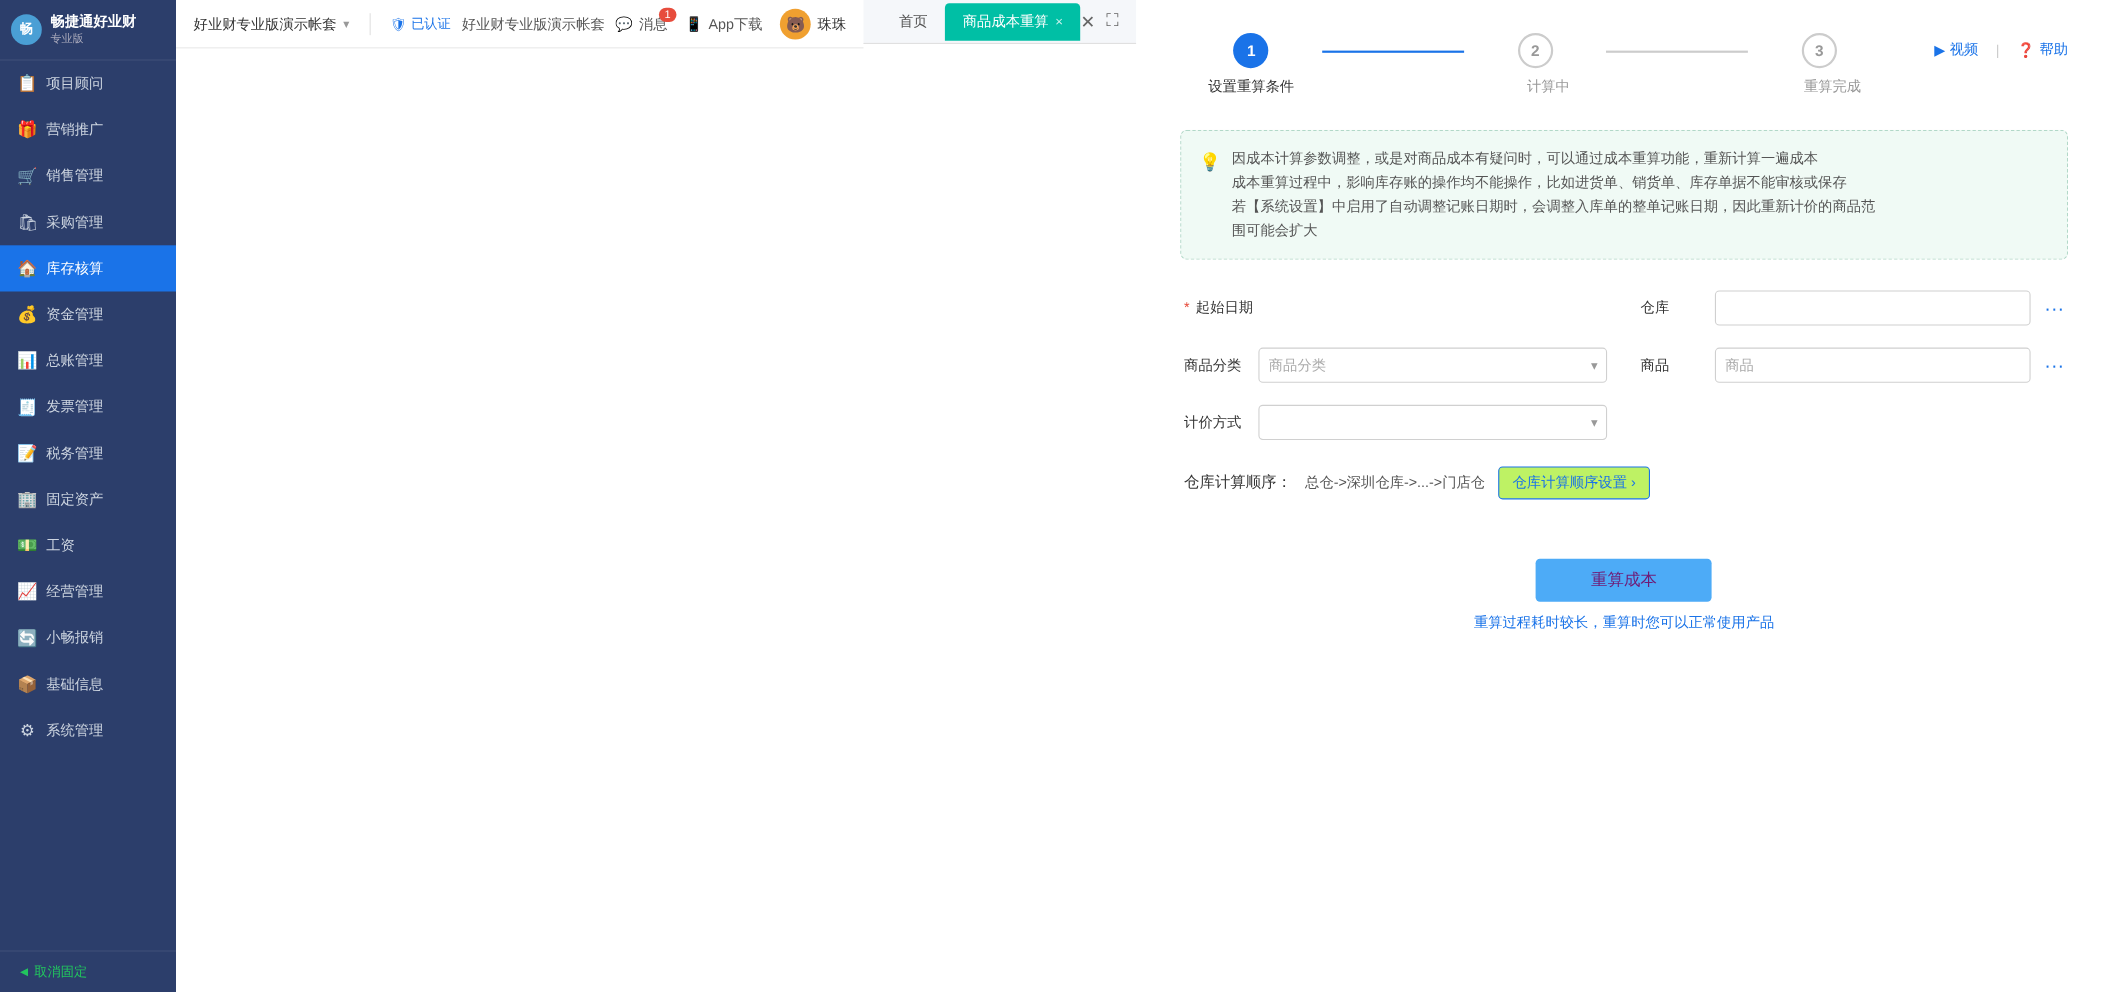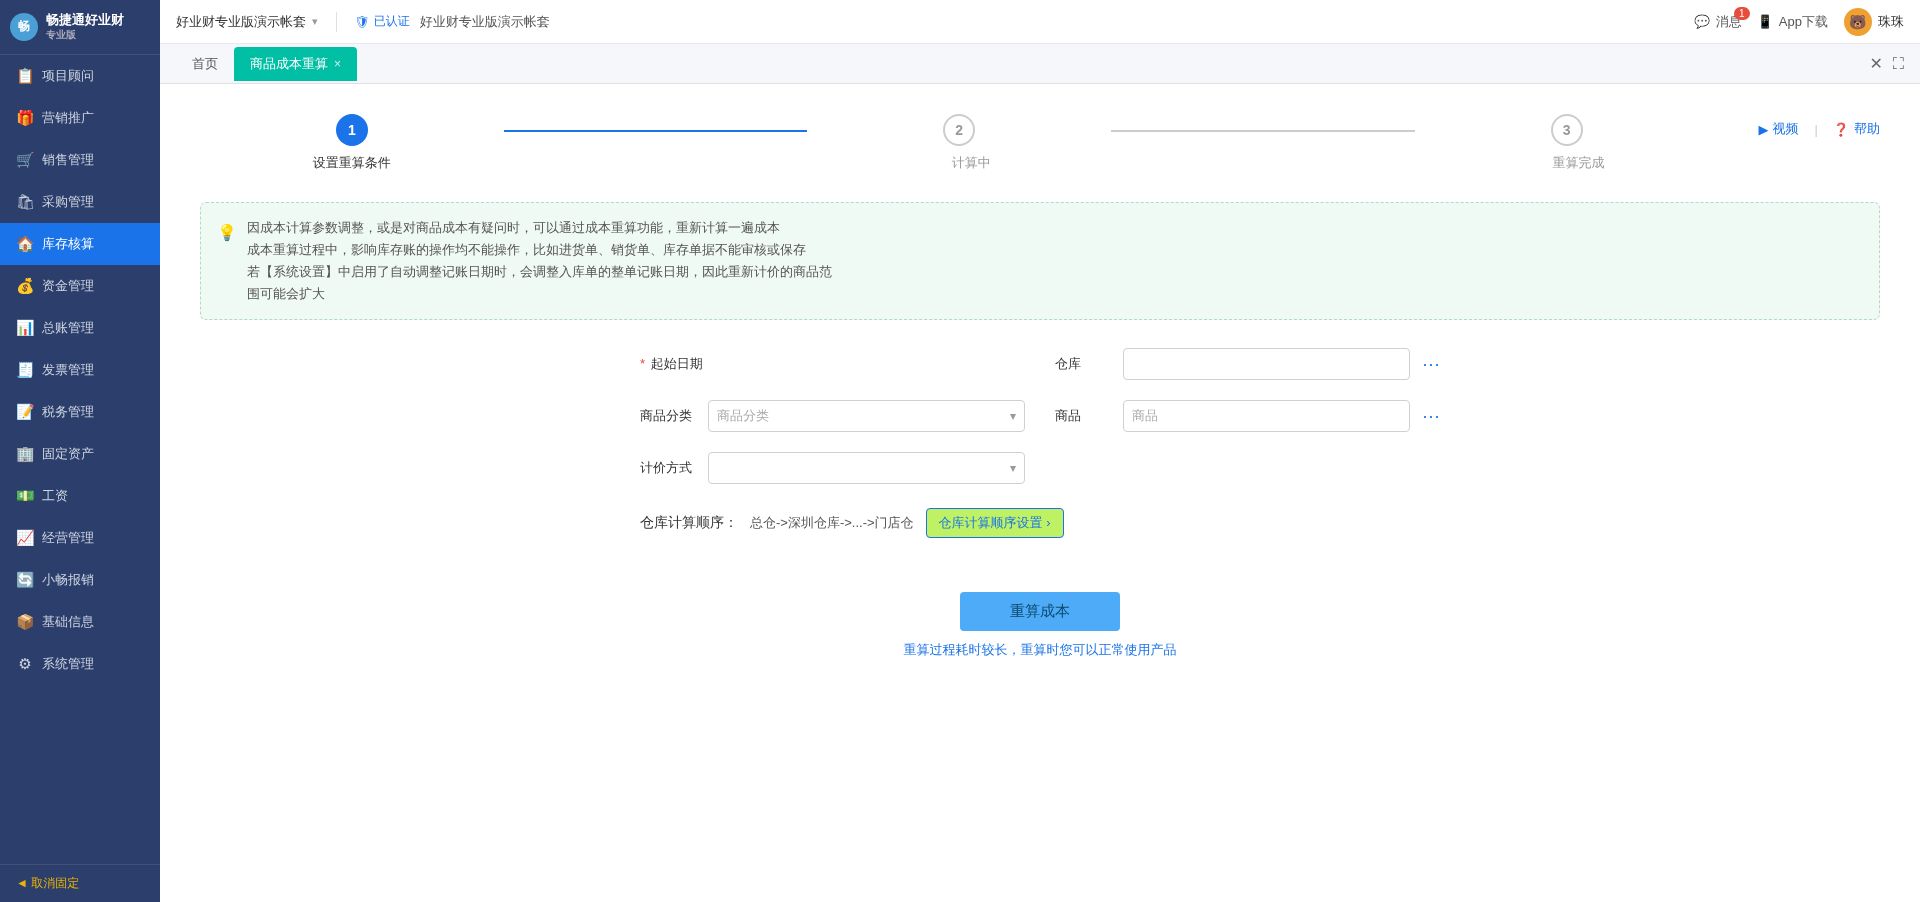--- a/index.html
+++ b/index.html
@@ -23,48 +23,48 @@
       border-bottom: 1px solid rgba(255,255,255,0.1);
     }
     .sidebar-logo-icon {
       width: 28px; height: 28px;
       background: #4a9fd5;
       border-radius: 50%;
       display: flex; align-items: center; justify-content: center;
       font-size: 12px; font-weight: bold; color: #fff;
     }
     .sidebar-title { font-size: 13px; font-weight: bold; line-height: 1.2; }
-    .sidebar-subtitle { font-size: 10px; color: #aab; font-weight: bold; }
+    .sidebar-subtitle { font-size: 10px; color: #aab; }
     .sidebar-nav { flex: 1; overflow-y: auto; }
     .sidebar-nav::-webkit-scrollbar { width: 4px; }
     .sidebar-nav::-webkit-scrollbar-thumb { background: rgba(255,255,255,0.2); }
     .sidebar-item {
       display: flex; align-items: center; gap: 8px;
       padding: 12px 16px;
       cursor: pointer;
       color: #cdd5e0;
       transition: background 0.2s;
       font-size: 13px;
     }
     .sidebar-item.active { background: #1a73e8; color: #fff; }
     .sidebar-item-icon { font-size: 15px; width: 18px; text-align: center; }
     .sidebar-footer {
       padding: 10px 16px;
       border-top: 1px solid rgba(255,255,255,0.1);
-      color: #eab308;
+      color: #22c55e;
       font-size: 12px;
       display: flex; align-items: flex-start; gap: 6px;
       cursor: pointer;
     }
 
     
     .main-area {
       flex: 1;
       display: flex;
-      flex-direction: column;
+      flex-direction: row;
       background: #fff;
       height: 100%;
       overflow: hidden;
     }
 
     
     .topbar {
       display: flex;
       align-items: center;
       padding: 0 16px;
@@ -278,21 +278,21 @@
       font-size: 13px;
       cursor: pointer;
       background: #bef264;
     }
 
     
     .recalc-btn {
       display: block;
       margin: 10px auto 10px;
       background: #4dabf7;
-      color: #0c4a6e;
+      color: #701a75;
       border: none;
       border-radius: 4px;
       padding: 10px 50px;
       font-size: 15px;
       cursor: pointer;
       font-family: inherit;
     }
     .recalc-note {
       text-align: center;
       color: #1a73e8;

